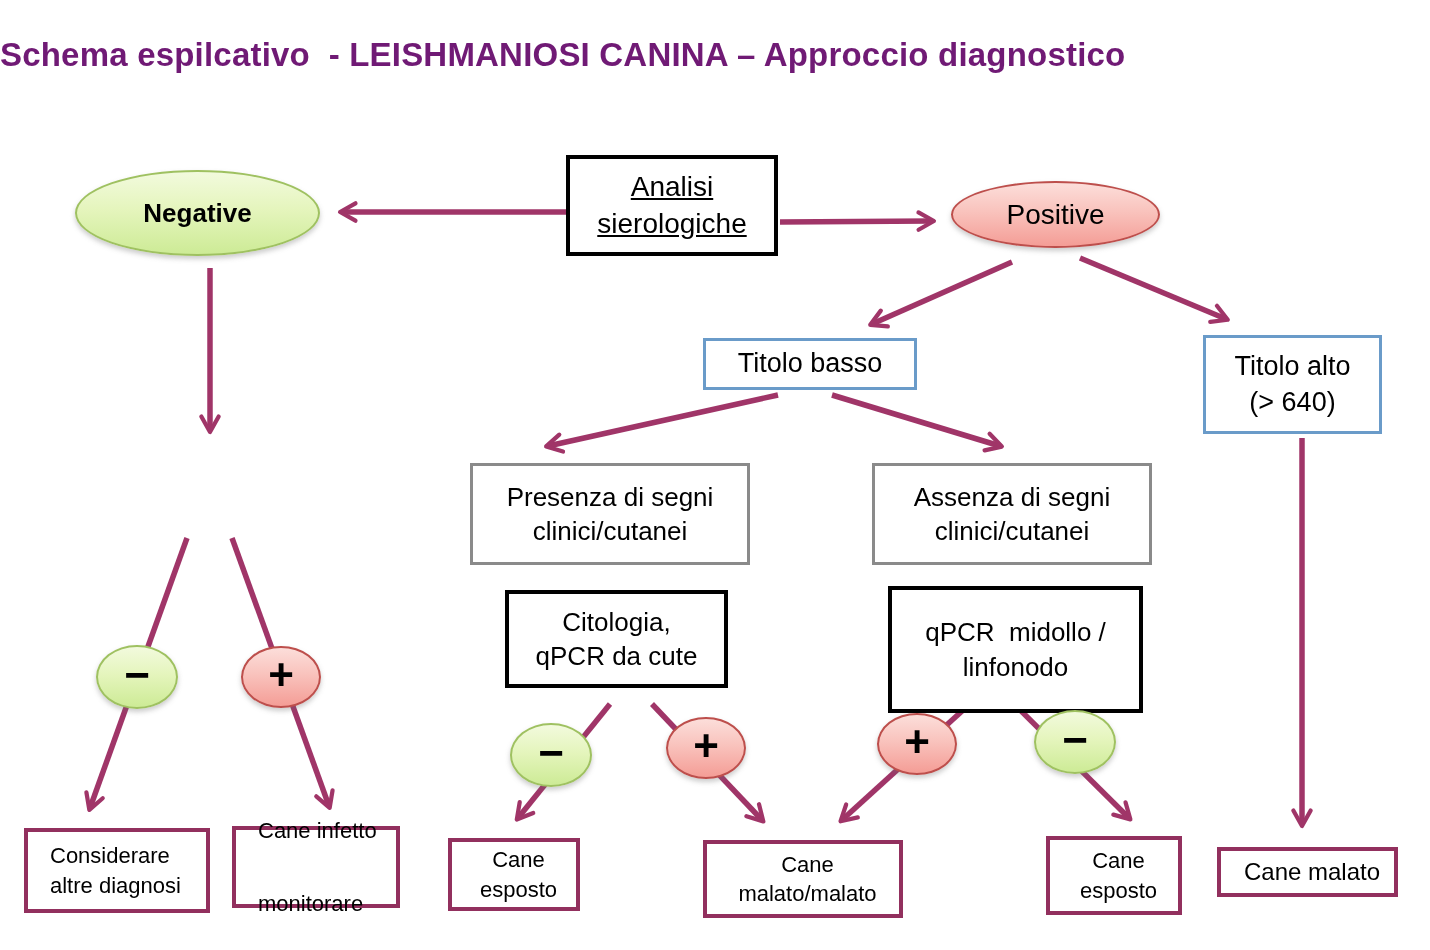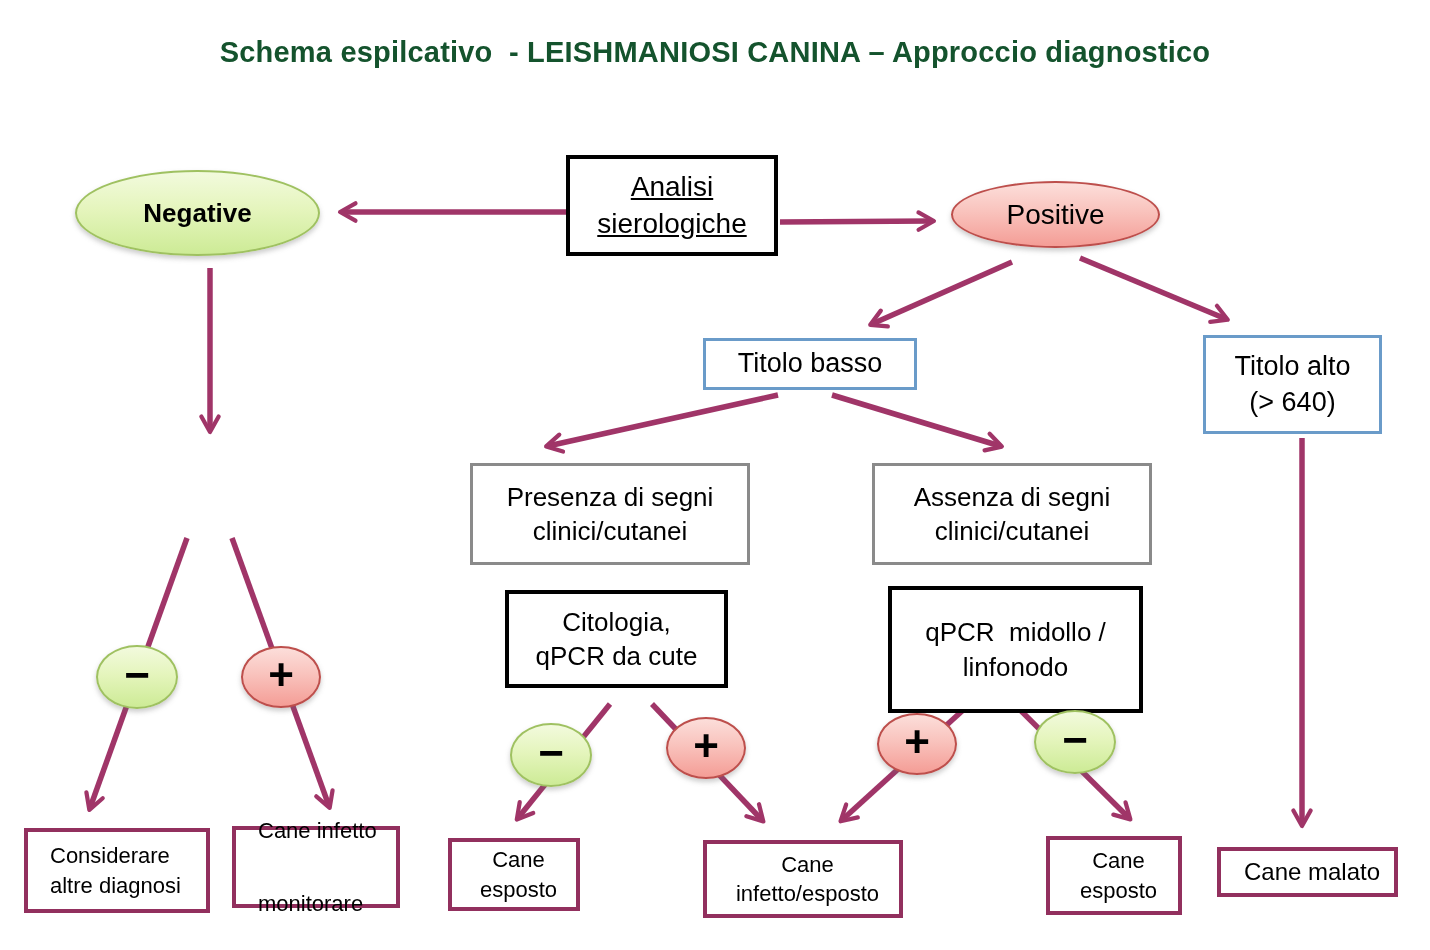--- a/index.html
+++ b/index.html
@@ -1,22 +1,22 @@
 <!DOCTYPE html>
 <html><head>
 <meta charset="utf-8">
 <style>
   html,body{margin:0;padding:0;background:#ffffff;}
   .canvas{
     position:relative;width:1430px;height:950px;background:#ffffff;
     font-family:"Liberation Sans", sans-serif;color:#000;overflow:hidden;
   }
   .title{
-    position:absolute;left:0;top:36px;width:100%;text-align:center;
-    font-size:29px;font-weight:bold;color:#14532d;letter-spacing:0.2px;
+    position:absolute;left:0;top:36px;width:100%;
+    font-size:33px;font-weight:bold;color:#701a75;letter-spacing:0.2px;
   }
   svg.connectors{position:absolute;left:0;top:0;}
   .box{
     position:absolute;background:#fff;box-sizing:border-box;
     display:flex;flex-direction:column;align-items:center;justify-content:center;
     text-align:center;line-height:1.32;
   }
   .b-black{border:4px solid #000;}
   .b-blue{border:3.5px solid #6a9bc9;}
   .b-gray{border:3.5px solid #8a8a8a;}
@@ -144,21 +144,21 @@
     <div>monitorare</div>
   </div>
 
   <div class="box b-outcome f22" style="left:448px;top:838px;width:132px;height:73px;">
     <div>Cane</div>
     <div>esposto</div>
   </div>
 
   <div class="box b-outcome f22" style="left:703px;top:840px;width:200px;height:78px;">
     <div>Cane</div>
-    <div>infetto/esposto</div>
+    <div>malato/malato</div>
   </div>
 
   <div class="box b-outcome f22" style="left:1046px;top:836px;width:136px;height:79px;">
     <div>Cane</div>
     <div>esposto</div>
   </div>
 
   <div class="box b-outcome f24" style="left:1217px;top:847px;width:181px;height:50px;">
     <div>Cane malato</div>
   </div>

